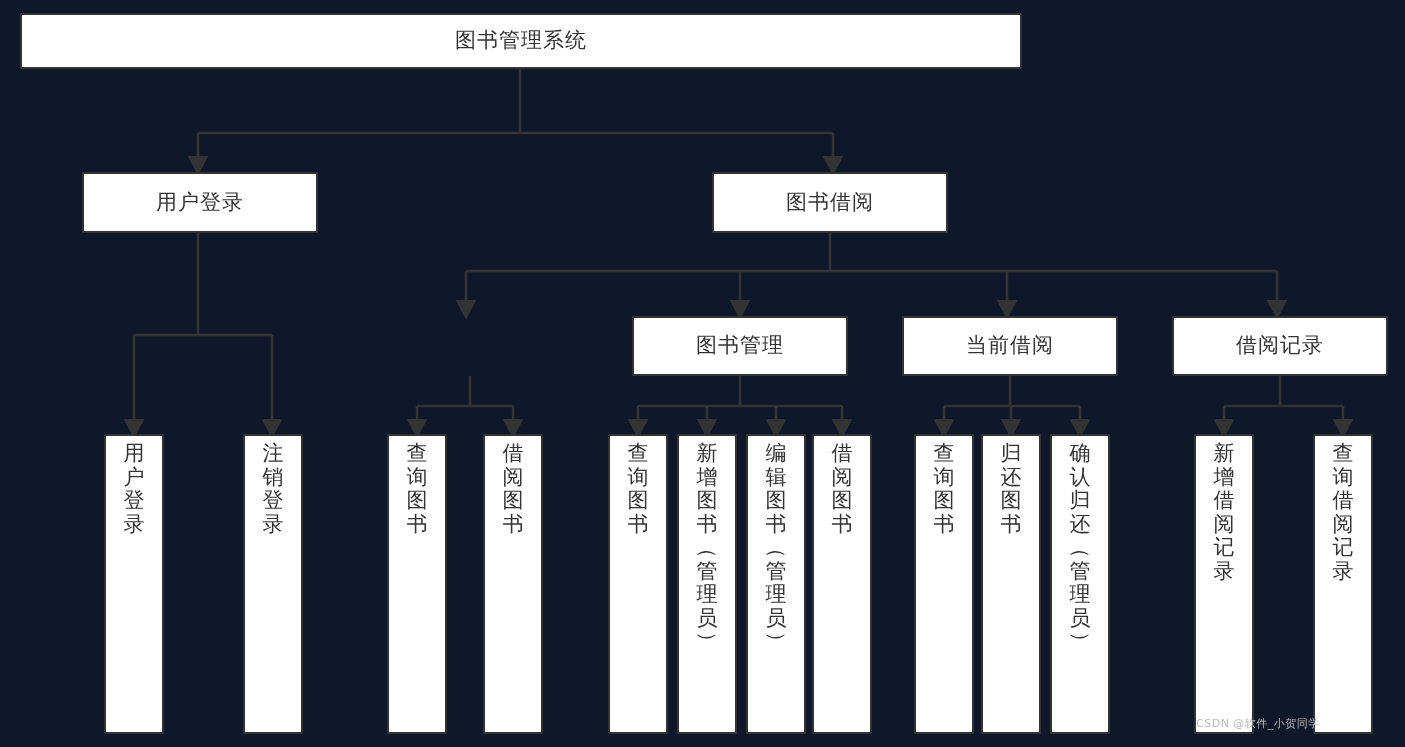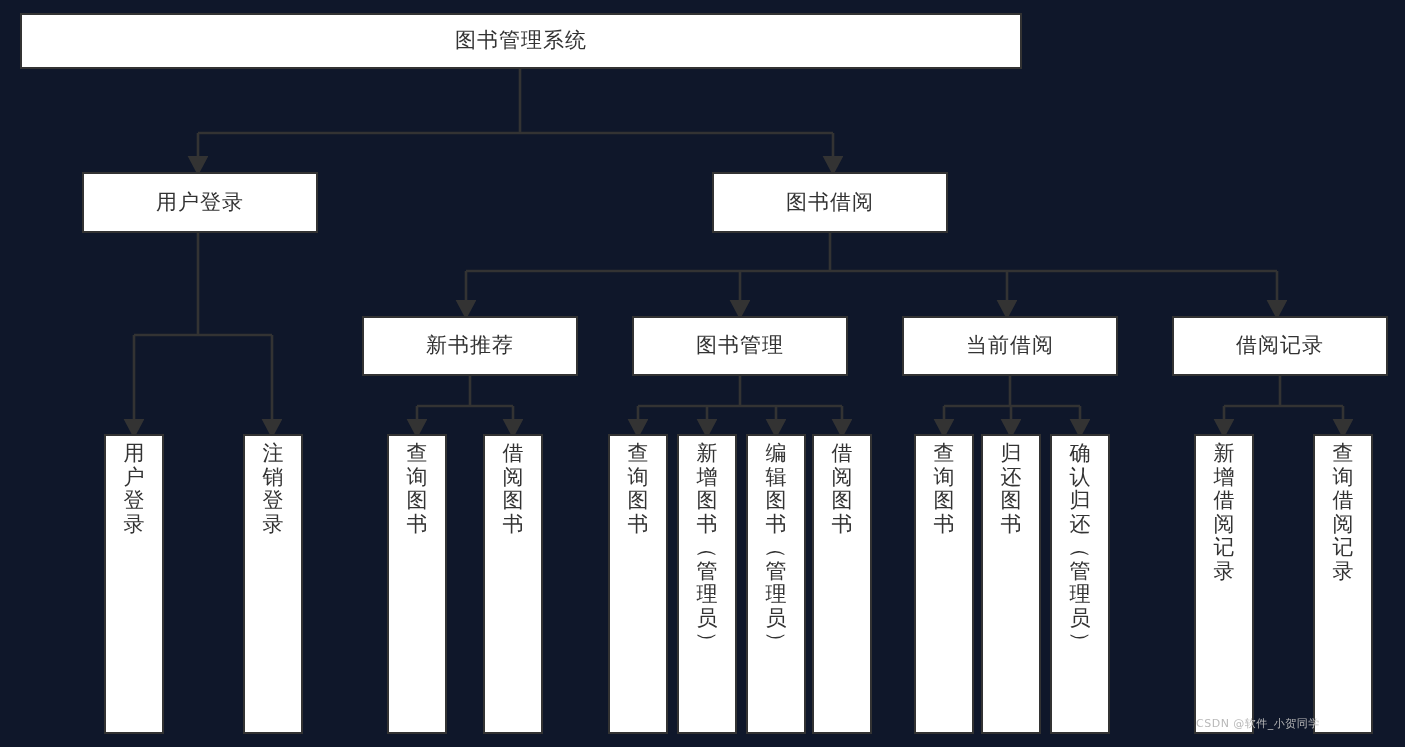--- a/index.html
+++ b/index.html
@@ -74,23 +74,20 @@
     <span>图书管理系统</span>
   </div>
 
   <div class="box box-h" style="left:82px;top:172px;width:236px;height:61px;">
     <span>用户登录</span>
   </div>
   <div class="box box-h" style="left:712px;top:172px;width:236px;height:61px;">
     <span>图书借阅</span>
   </div>
 
-  <div class="box box-h" style="left:362px;top:316px;width:216px;height:60px;">
-    <span>新书推荐</span>
-  </div>
   <div class="box box-h" style="left:632px;top:316px;width:216px;height:60px;">
     <span>图书管理</span>
   </div>
   <div class="box box-h" style="left:902px;top:316px;width:216px;height:60px;">
     <span>当前借阅</span>
   </div>
   <div class="box box-h" style="left:1172px;top:316px;width:216px;height:60px;">
     <span>借阅记录</span>
   </div>
 

